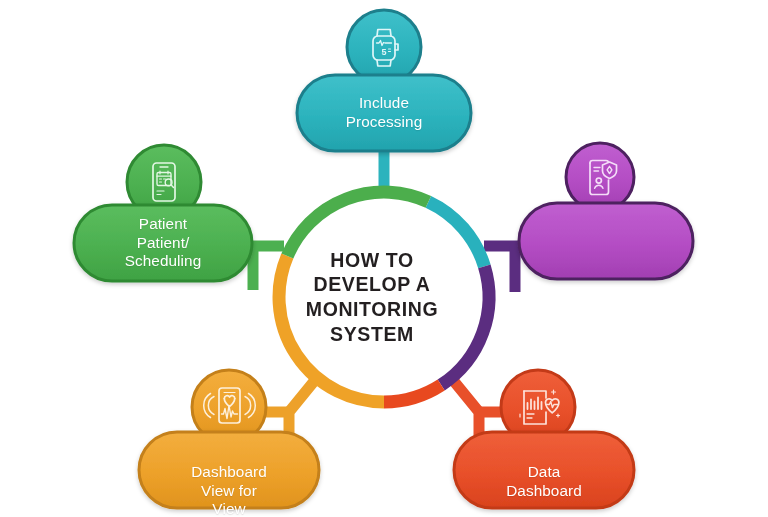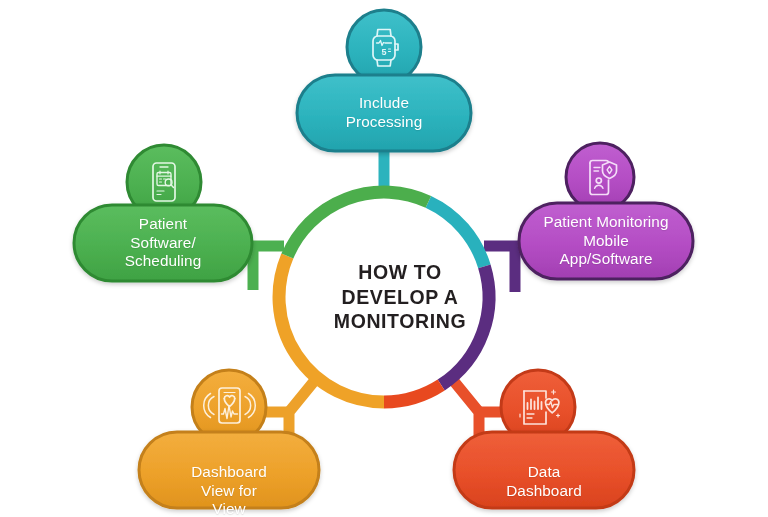--- a/index.html
+++ b/index.html
@@ -29,21 +29,21 @@
     position: absolute;
     left: 0;
     top: 0;
     width: 768px;
     height: 517px;
     overflow: visible;
   }
   
   .center-title {
     position: absolute;
-    left: 304px;
+    left: 276px;
     top: 222px;
     width: 192px;
     height: 150px;
     display: flex;
     flex-direction: column;
     align-items: center;
     justify-content: center;
     text-align: center;
     color: #231f20;
     font-weight: bold;
@@ -222,44 +222,40 @@
           <path d="M171.2 185 L173.5 187.4" stroke-width="1.5"></path>
           <path d="M157 191 L164 191 M157 194.5 L161 194.5" stroke-width="1.2"></path>
         </g>
       </g>
     </svg>
 
     <div class="center-title">
       <span>HOW TO</span>
       <span>DEVELOP A</span>
       <span>MONITORING</span>
+      <span>SYSTEM</span>
     </div>
 
     <div class="node-label" style="left:297px; top:75px; width:174px; height:76px;">
       <span>Include</span>
       <span>Processing</span>
     </div>
 
-    <div class="node-label" style="left:519px; top:203px; width:174px; height:76px;">
-      <span>Patient Monitoring</span>
-      <span>Mobile</span>
-      <span>App/Software</span>
-    </div>
 
     <div class="node-label" style="left:454px; top:444px; width:180px; height:76px;text-align:right;">
       <span>Data</span>
       <span>Dashboard</span>
     </div>
 
     <div class="node-label" style="left:139px; top:453px; width:180px; height:76px;">
       <span>Dashboard</span>
       <span>View for</span>
       <span>View</span>
     </div>
 
     <div class="node-label" style="left:74px; top:205px; width:178px; height:76px;text-align:right;">
       <span>Patient</span>
-      <span>Software/</span>
+      <span>Patient/</span>
       <span>Scheduling</span>
     </div>
 
   </div>
 </div>
 
 </body></html>

